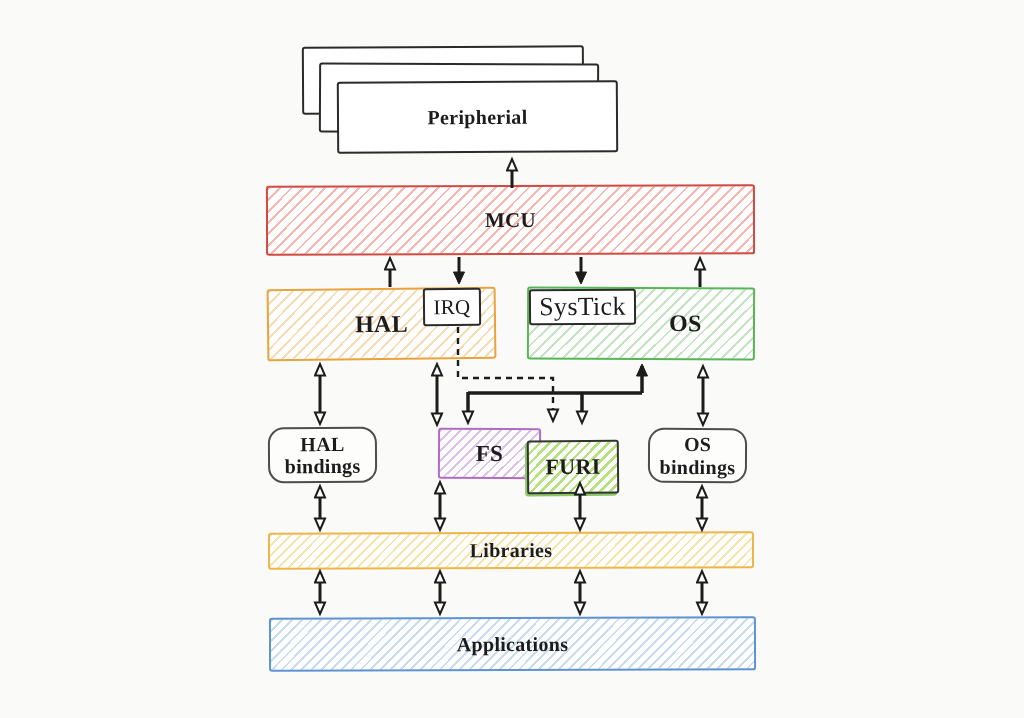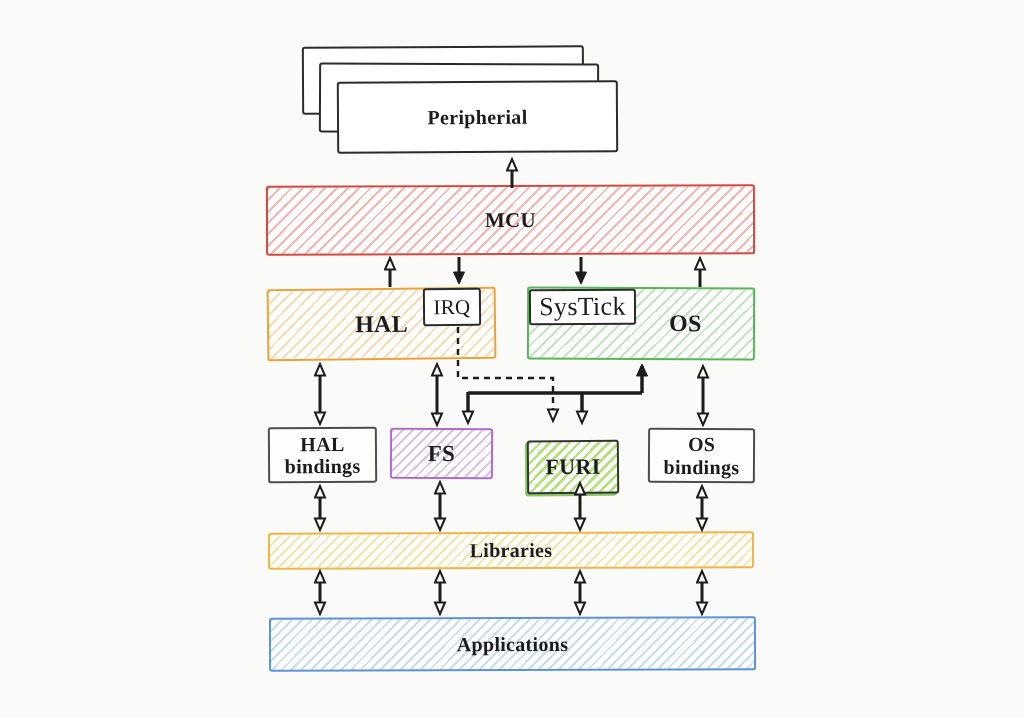--- a/index.html
+++ b/index.html
@@ -14,41 +14,41 @@
     position:absolute; box-sizing:border-box;
     display:flex; align-items:center; justify-content:center;
     border:2px solid var(--box-border,#2b2b2b);
     border-radius:3px; background:#fff;
     font-weight:bold; letter-spacing:.3px;
   }
   
   .hatch-red    { border-color:var(--mcu-border);  background:repeating-linear-gradient(135deg, var(--mcu-hatch) 0 2px, transparent 2px 8px) #fff; }
   .hatch-orange { border-color:var(--hal-border);  background:repeating-linear-gradient(135deg, var(--hal-hatch) 0 2px, transparent 2px 8px) #fff; }
   .hatch-green  { border-color:var(--os-border);   background:repeating-linear-gradient(135deg, var(--os-hatch) 0 2px, transparent 2px 8px) #fff; }
-  .hatch-purple { border-color:var(--fs-border);   background:repeating-linear-gradient(135deg, var(--fs-hatch) 0 2px, transparent 2px 7px) #fff; }
+  .hatch-purple { border-color:var(--fs-border);   background:repeating-linear-gradient(135deg, var(--fs-hatch) 0 2px, transparent 2px 7px) #fff;margin-left:48px; }
   .hatch-lime   { border-color:var(--furi-border); background:repeating-linear-gradient(135deg, var(--furi-hatch) 0 2.5px, transparent 2.5px 7px) #fff;
                   box-shadow:-2px 2px 0 0 var(--furi-outline); }
   .hatch-yellow { border-color:var(--libraries-border); background:repeating-linear-gradient(135deg, var(--libraries-hatch) 0 2px, transparent 2px 7px) #fff; }
   .hatch-blue   { border-color:var(--applications-border); background:repeating-linear-gradient(135deg, var(--applications-hatch) 0 2px, transparent 2px 7px) #fff; }
-  .plain        { border-color:var(--bindings-border); background:#fdfdfc; }
+  .plain        { border-color:var(--bindings-border); background:#fdfdfc;border-radius:16px; }
 
   .stack-back   { left:302px; top:46px;  width:282px; height:68px; transform:rotate(-0.3deg); }
   .stack-mid    { left:319px; top:63px;  width:280px; height:70px; transform:rotate(0.25deg); }
   .stack-front  { left:337px; top:81px;  width:281px; height:72px; transform:rotate(-0.35deg); font-size:20px; }
 
   .mcu          { left:266px; top:185px; width:489px; height:70px; transform:rotate(-0.15deg); font-size:21px; }
   .hal          { left:267px; top:288px; width:229px; height:72px; transform:rotate(-0.7deg); font-size:24px; }
   .os           { left:527px; top:287px; width:228px; height:73px; transform:rotate(0.2deg);  font-size:24px; justify-content:flex-start; padding-left:140px; }
   .irq          { left:423px; top:288px; width:58px;  height:38px; font-weight:normal; font-size:21px; transform:rotate(-0.5deg); z-index:3; }
   .systick      { left:529px; top:289px; width:107px; height:36px; font-weight:normal; font-size:26px; transform:rotate(-0.4deg); z-index:3; }
 
   .hal-bindings { left:268px; top:427px; width:109px; height:56px; font-size:20px; line-height:1.12; text-align:center; transform:rotate(-0.4deg); }
   .fs           { left:390px; top:428px; width:103px; height:51px; font-size:23px; transform:rotate(0.3deg); }
   .furi         { left:527px; top:440px; width:92px; height:54px; font-size:22px; transform:rotate(-0.5deg); }
-  .os-bindings  { left:648px; top:428px; width:107px; height:55px; font-size:20px; line-height:1.12; text-align:center; transform:rotate(0.3deg); }
+  .os-bindings  { left:648px; top:428px; width:99px; height:55px; font-size:20px; line-height:1.12; text-align:center; transform:rotate(0.3deg); }
 
   .libraries    { left:268px; top:532px; width:486px; height:37px; transform:rotate(-0.2deg); font-size:20px; }
   .applications { left:269px; top:617px; width:487px; height:54px; transform:rotate(-0.15deg); font-size:20px; }
 
   .arrows { position:absolute; left:0; top:0; z-index:5; pointer-events:none; }
   .shaft  { stroke:var(--ink,#1c1c1c); fill:none; }
   .mk-hollow-p { fill:#fff; stroke:var(--ink,#1c1c1c); stroke-width:2; }
   .mk-solid-p  { fill:var(--ink,#1c1c1c); stroke:var(--ink,#1c1c1c); stroke-width:1; }
 </style>
 </head>

